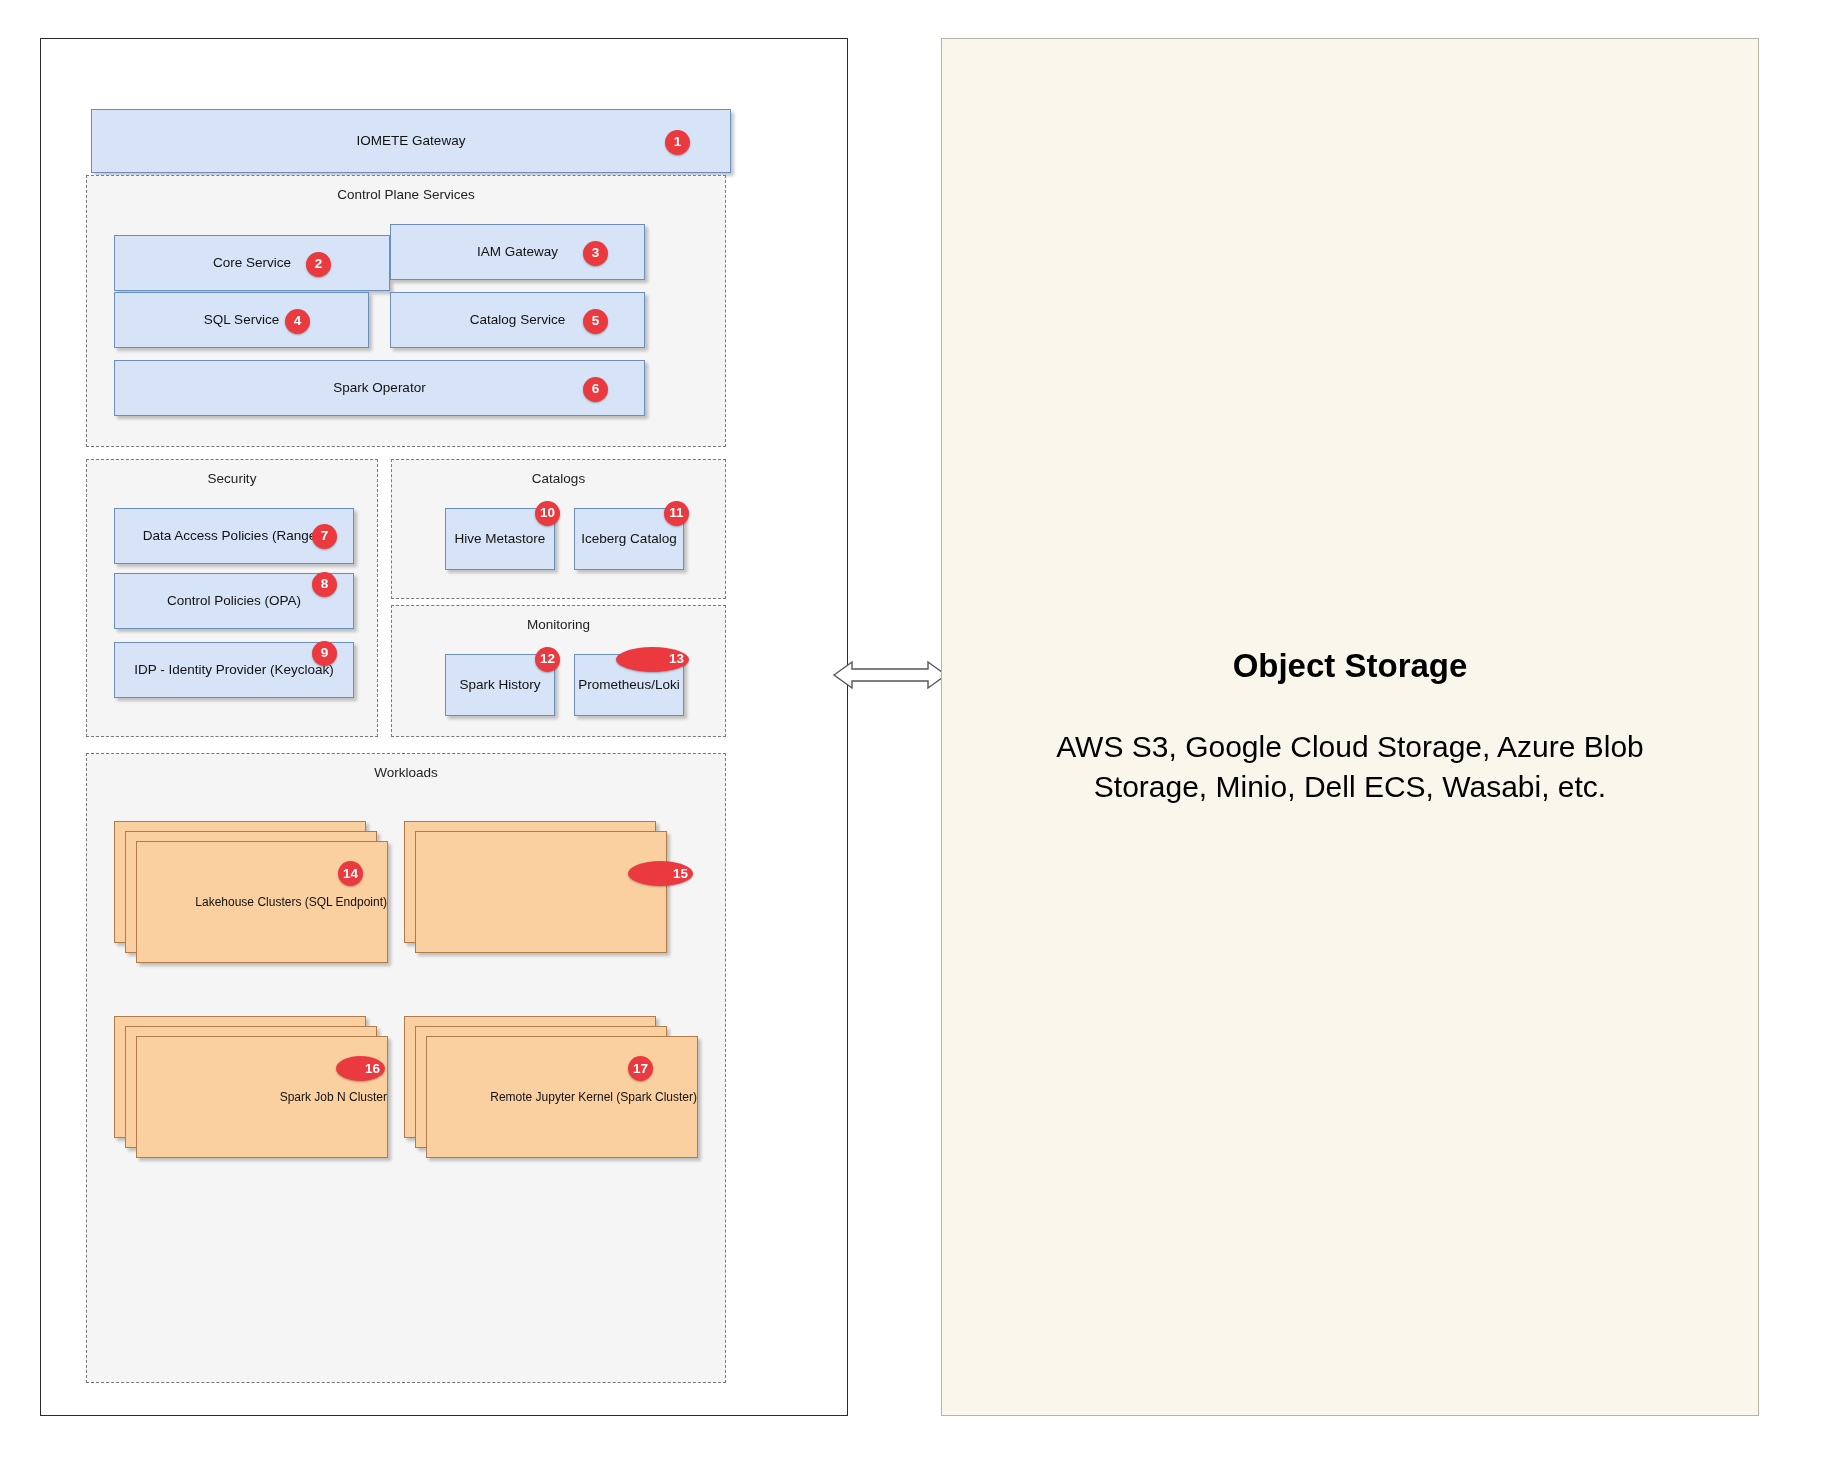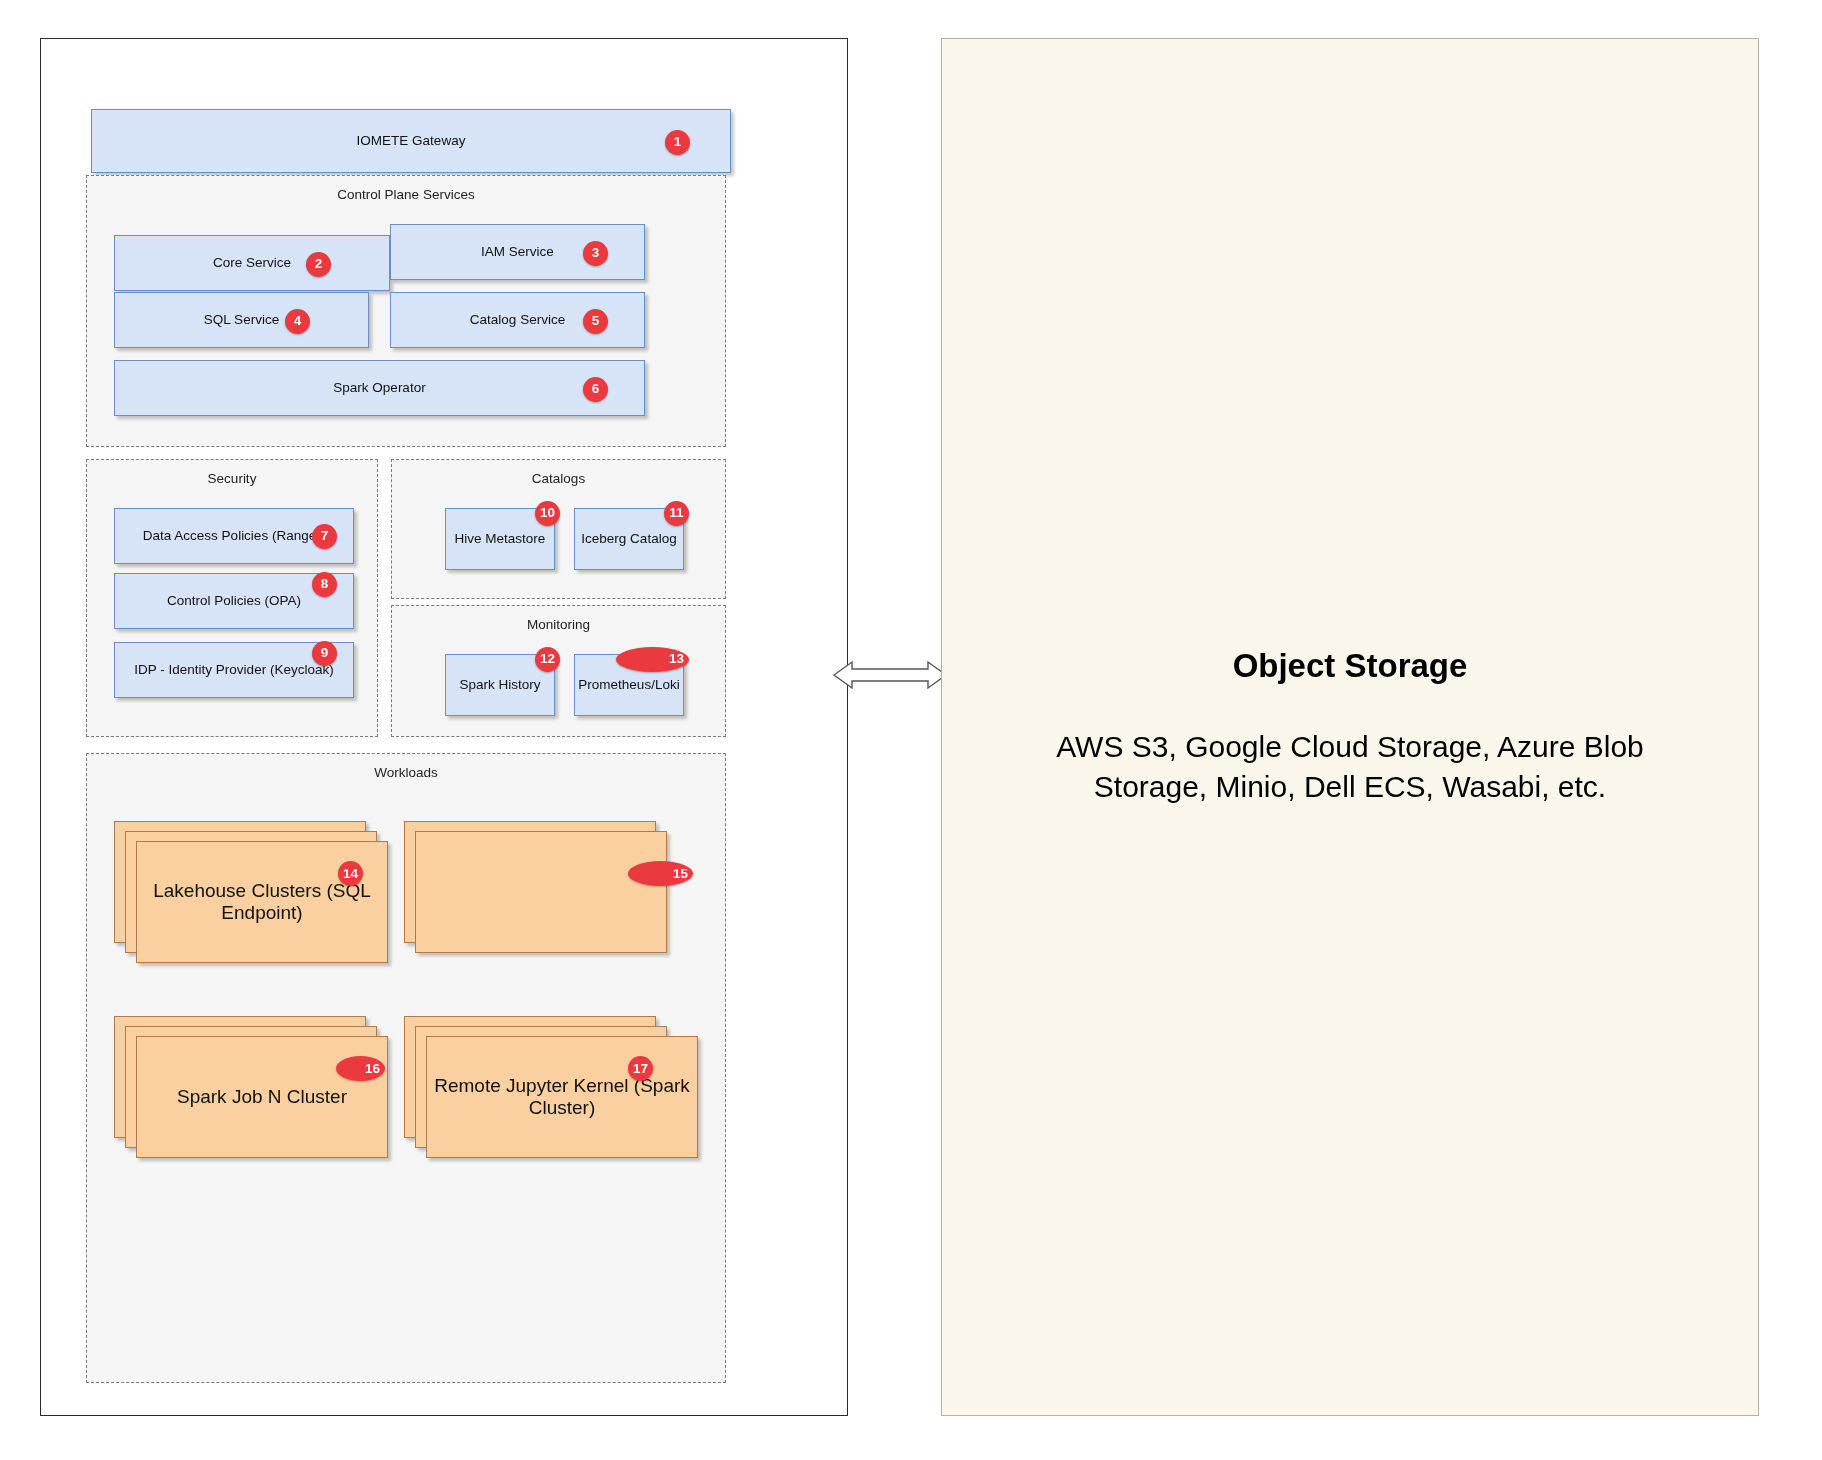--- a/index.html
+++ b/index.html
@@ -54,22 +54,22 @@
   
   .stack{position:absolute;}
   .stack .card{
     position:absolute;box-sizing:border-box;
     background:#fbd0a0;border:1.2px solid #b07a4a;
     box-shadow:3px 3px 3px rgba(0,0,0,0.22);
   }
   .stack .card.c1{left:0;top:0;}
   .stack .card.c2{left:11px;top:10px;}
   .stack .card.c3{left:22px;top:20px;
-    display:flex;align-items:center;justify-content:center;
-    font-size:19px;color:#111;text-align:center;
+    display:flex;align-items:center;justify-content:flex-end;
+    font-size:12px;color:#111;text-align:center;
   }
 
   
   .storage-panel{
     position:absolute;left:941px;top:38px;width:818px;height:1378px;
     background:#faf6ec;border:1.4px solid #b9b49f;box-sizing:border-box;
     display:flex;flex-direction:column;align-items:center;justify-content:center;
   }
   .storage-title{
     font-size:33px;font-weight:bold;color:#000;margin-bottom:42px;text-align:center;
@@ -96,21 +96,21 @@
 
     <div class="group" style="left:45px;top:136px;width:640px;height:272px;">
       <div class="gtitle">Control Plane Services</div>
 
       <div class="node" style="left:27px;top:59px;width:276px;height:56px;">
         <span class="lbl">Core Service</span>
         <span class="badge" style="right:58px;top:16px;">2</span>
       </div>
 
       <div class="node" style="left:303px;top:48px;width:255px;height:56px;">
-        <span class="lbl">IAM Service</span>
+        <span class="lbl">IAM Gateway</span>
         <span class="badge" style="right:36px;top:16px;">3</span>
       </div>
 
       <div class="node" style="left:27px;top:116px;width:255px;height:56px;">
         <span class="lbl">SQL Service</span>
         <span class="badge" style="right:58px;top:16px;">4</span>
       </div>
 
       <div class="node" style="left:303px;top:116px;width:255px;height:56px;">
         <span class="lbl">Catalog Service</span>

